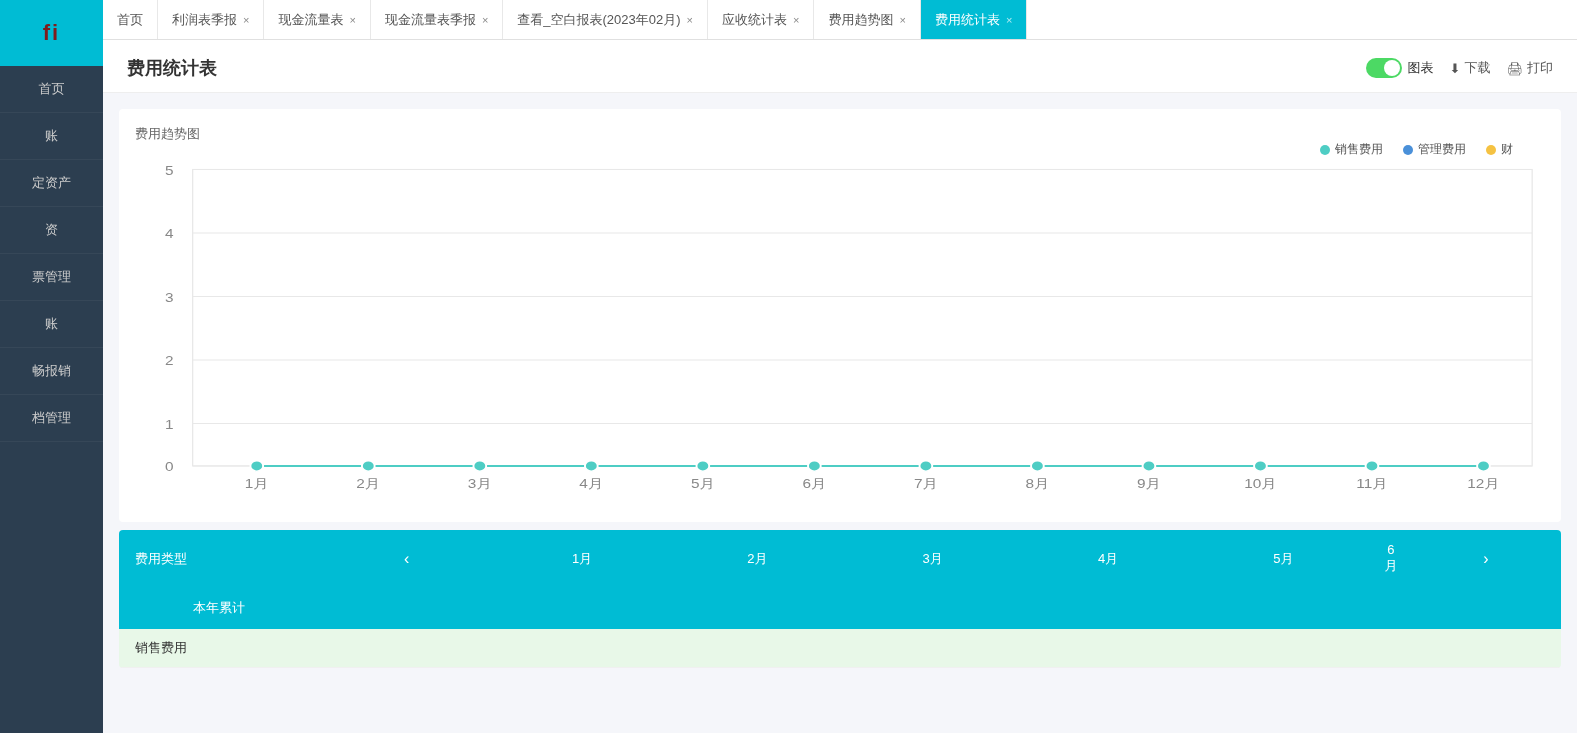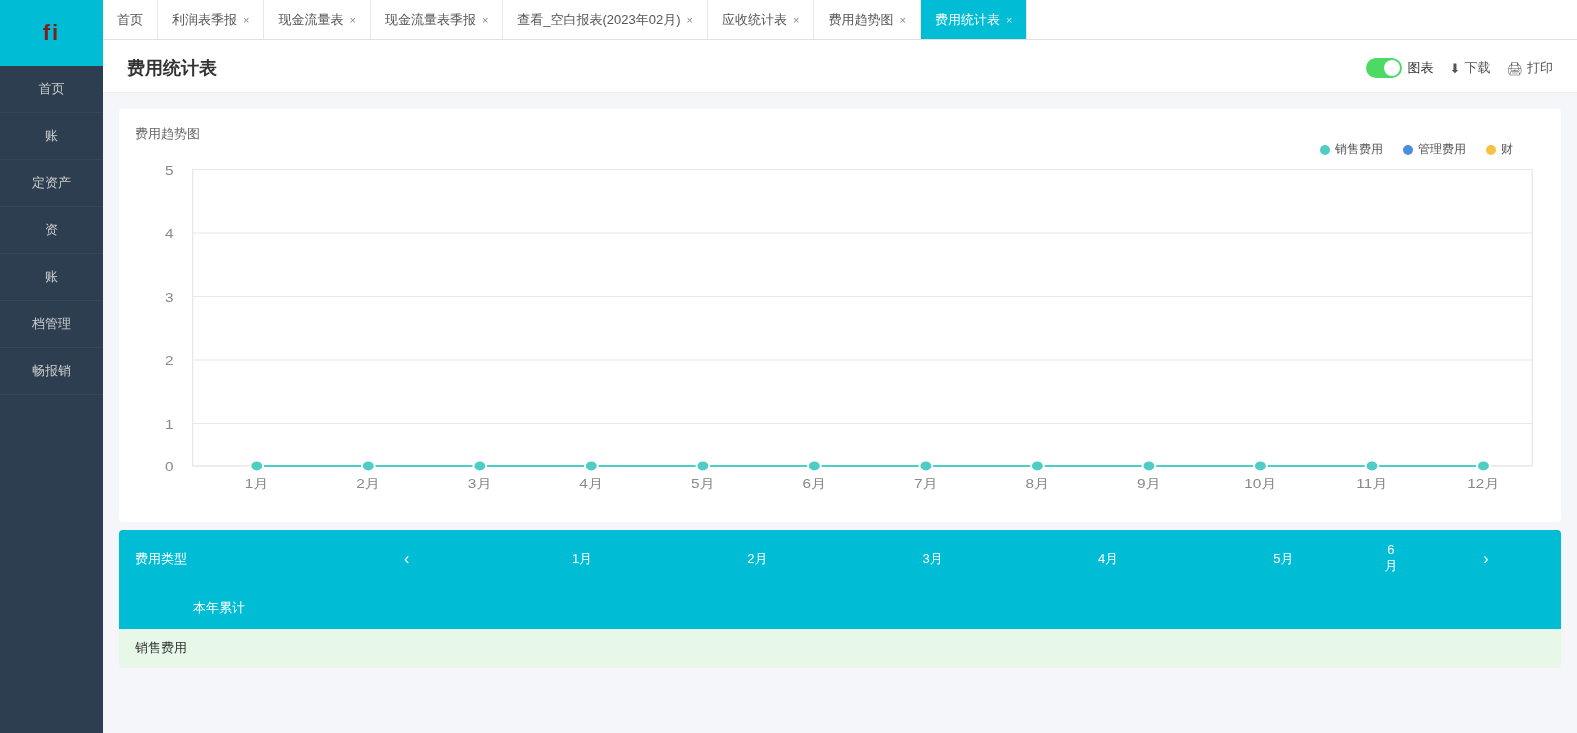--- a/index.html
+++ b/index.html
@@ -234,23 +234,24 @@
   </style>
 </head>
 <body>
 
 <div class="sidebar">
   <div class="sidebar-logo">fi</div>
   <div class="sidebar-item">首页</div>
   <div class="sidebar-item">账</div>
   <div class="sidebar-item">定资产</div>
   <div class="sidebar-item">资</div>
+  <div class="sidebar-item">票管理</div>
   <div class="sidebar-item">账</div>
+  <div class="sidebar-item">畅报销</div>
   <div class="sidebar-item">档管理</div>
-  <div class="sidebar-item">畅报销</div>
 </div>
 
 <div class="main">
 
   <div class="tab-bar">
     <div class="tab home">首页</div>
     <div class="tab">
       <span>利润表季报</span>
       <span class="close">×</span>
     </div>

